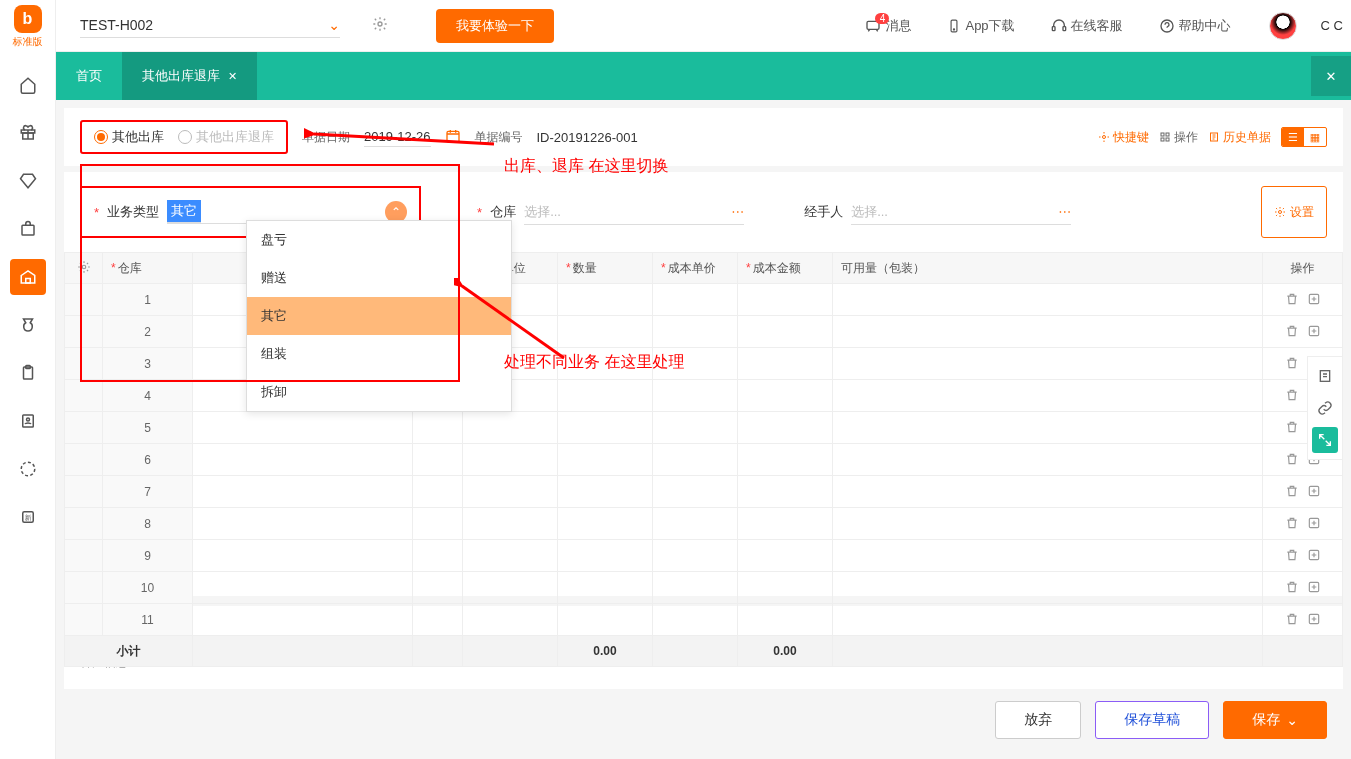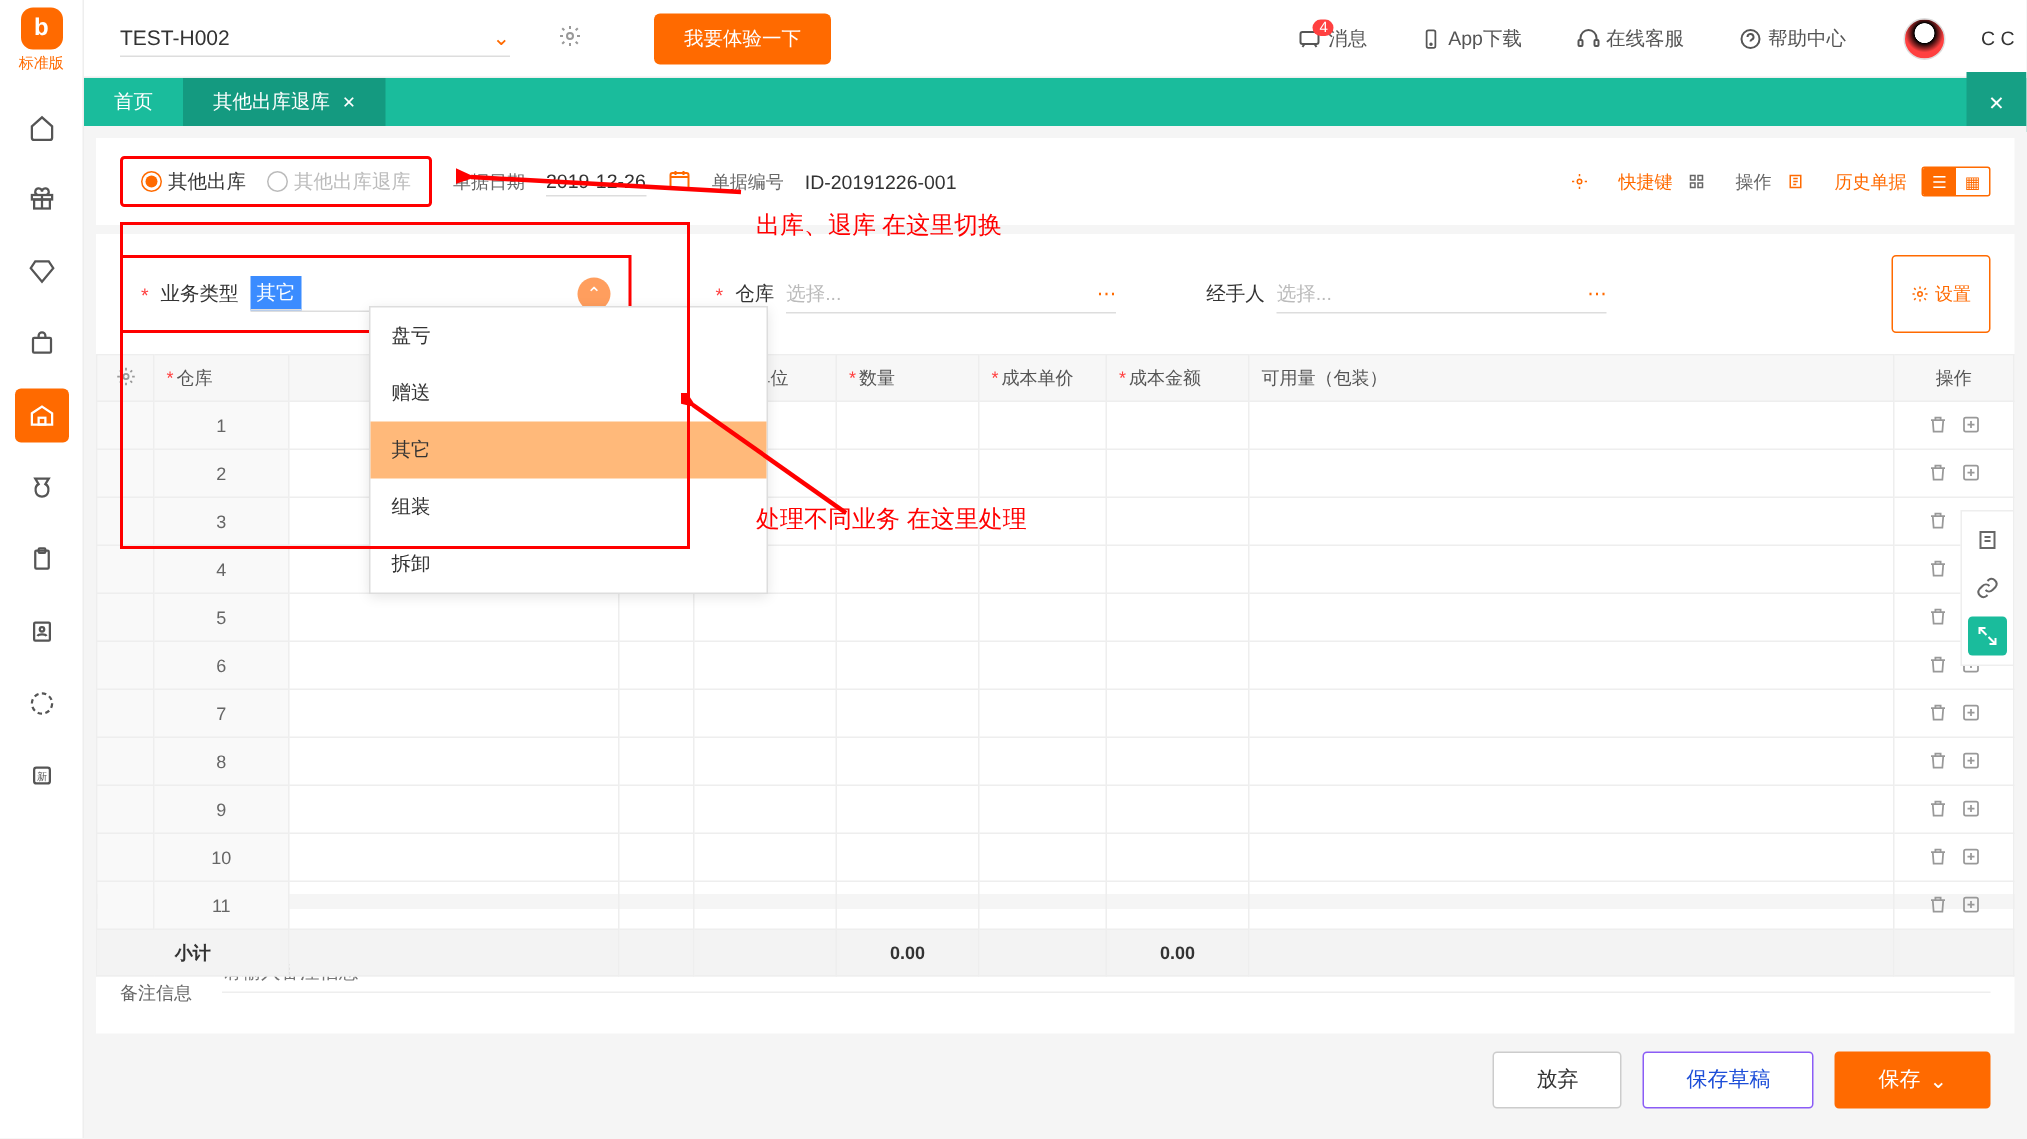--- a/index.html
+++ b/index.html
@@ -22,21 +22,21 @@
 .project-sel { display:flex; align-items:center; font-size:14px; color:#333; width:260px; border-bottom:1px solid #ddd; padding:4px 0; }
 .project-sel .chev { margin-left:auto; color:#ff6a00; }
 .gear-btn { margin-left:16px; color:#999; cursor:pointer;}
 .try-btn { margin-left:32px; background:#ff6a00; color:#fff; border:none; padding:8px 20px; border-radius:4px; font-size:13px; cursor:pointer;}
 .top-spacer { flex:1; }
 .top-link { display:flex; align-items:center; gap:4px; margin:0 10px; color:#555; font-size:13px; cursor:pointer; position:relative;}
 .badge { position:absolute; top:-4px; left:10px; background:#ff4040; color:#fff; border-radius:8px; font-size:10px; padding:0 4px; min-width:14px; text-align:center;}
 .avatar { width:28px; height:28px; border-radius:50%; background: radial-gradient(circle at 50% 35%, #fff 30%, #000 32%, #ff4040 60%); margin-left:12px; border:1px solid #ddd;}
 
 
-.tabrow { height: 32px; background:#1abc9c; display:flex; align-items:center; color:#fff; }
+.tabrow { height: 48px; background:#1abc9c; display:flex; align-items:center; color:#fff; }
 .tab { padding:0 20px; height:100%; display:flex;align-items:center; cursor:pointer;}
 .tab.active { background:#149a80; }
 .tab .x { margin-left:8px; font-size:11px; }
 .tab-close-all { margin-left:auto; width:40px; height:40px; display:flex;align-items:center;justify-content:center; background:#16a085; cursor:pointer;}
 
 
 .page { flex:1; background:#f5f5f5; padding:8px; display:flex; flex-direction:column; min-height:0; overflow:hidden;}
 .card { background:#fff; padding:12px 16px; }
 
 
@@ -45,21 +45,21 @@
 .radio-opt { display:flex; align-items:center; gap:4px; font-size:13px; }
 .radio-dot { width:14px; height:14px; border-radius:50%; border:1px solid #ff6a00; display:inline-flex;align-items:center;justify-content:center;}
 .radio-dot.on::after { content:''; width:8px; height:8px; border-radius:50%; background:#ff6a00;}
 .radio-dot.off { border-color:#bbb;}
 .date-lbl { color:#666; font-size:12px;}
 .date-val { color:#333; border-bottom:1px solid #ddd; padding:2px 0;}
 .cal-icon { color:#ff6a00; }
 .bill-no-lbl { color:#666; font-size:12px;}
 .bill-no { color:#333;}
 .hdr-tools { margin-left:auto; display:flex; align-items:center; gap:10px; font-size:12px; }
-.hdr-tools .tool { display:flex;align-items:center; gap:20px; color:#ff6a00; cursor:pointer;}
+.hdr-tools .tool { display:flex;align-items:center; gap:3px; color:#ff6a00; cursor:pointer;}
 .hdr-tools .tool.grey { color:#666; }
 .viewtoggle { display:flex; border:1px solid #ff6a00; border-radius:2px; overflow:hidden;}
 .viewtoggle span { width:22px; height:18px; display:flex;align-items:center;justify-content:center; font-size:11px; cursor:pointer;}
 .viewtoggle span.on { background:#ff6a00; color:#fff;}
 .viewtoggle span.off { color:#ff6a00;}
 
 
 .form-card { display:flex; gap:60px; padding:14px 16px; position:relative; margin-top:6px;}
 .form-card-boxed { border:2px solid #ff0000; padding:12px; margin-right:-4px; }
 .field { display:flex; align-items:center; gap:8px; }
@@ -607,21 +607,21 @@
               <td>0.00</td>
               <td></td>
                   <td></td>
             </tr>
           </tfoot>
         </table>
       </div>
 
       <div class="red-frame" style="left:16px; top:56px; width:380px; height:218px;"></div>
 
-      <div class="anno" style="left:440px; top:48px;font-family:Liberation Serif, serif;">出库、退库 在这里切换</div>
+      <div class="anno" style="left:440px; top:48px;">出库、退库 在这里切换</div>
       <div class="anno" style="left:440px; top:244px;">处理不同业务 在这里处理</div>
       <svg class="arrow-svg" style="left:240px; top:8px;" width="200" height="40">
         <defs>
               <marker id="ah1" markerWidth="10" markerHeight="8" refX="1" refY="4" orient="auto">
                 <path d="M10 0 L0 4 L10 8 z" fill="#ff0000"></path>
               </marker>
             </defs>
         <line x1="190" y1="28" x2="10" y2="18" stroke="#ff0000" stroke-width="3" marker-end="url(#ah1)"></line>
       </svg>
       <svg class="arrow-svg" style="left:390px; top:170px;" width="120" height="90">

